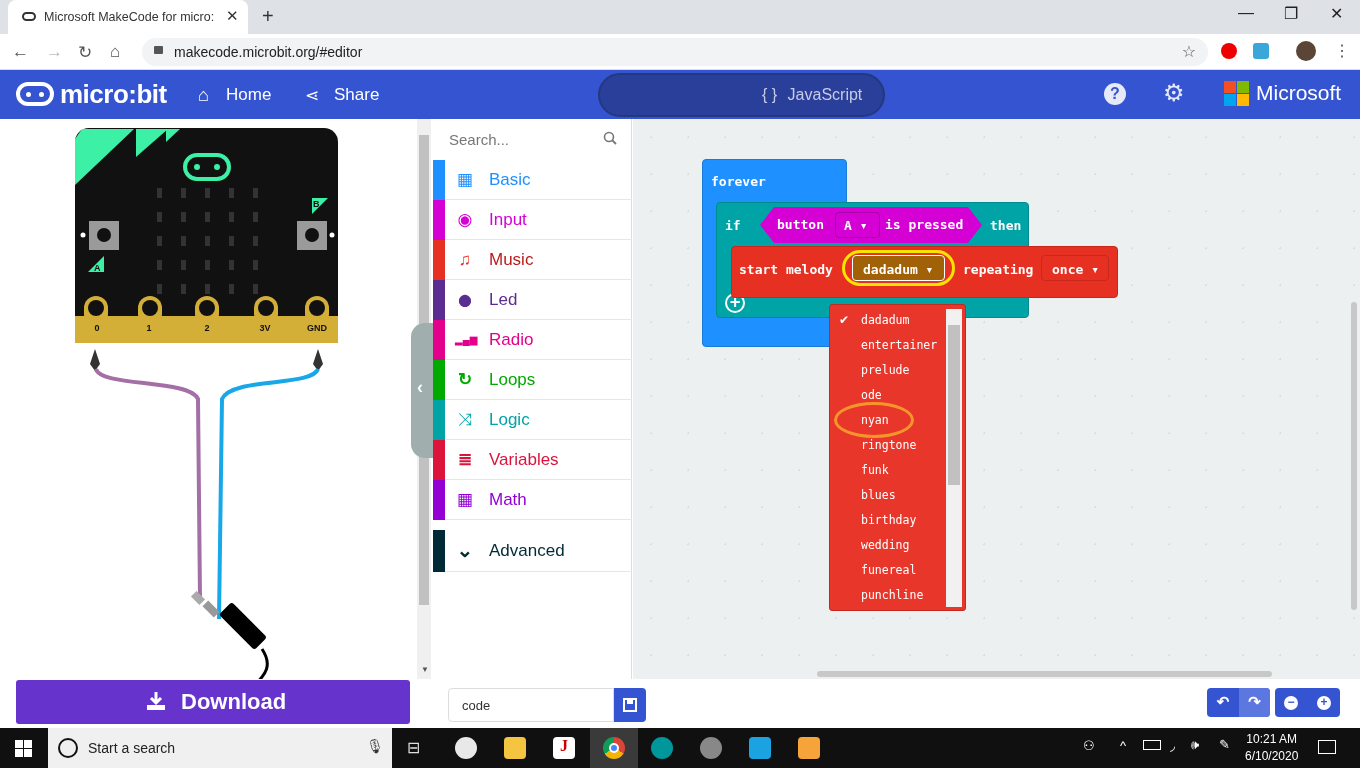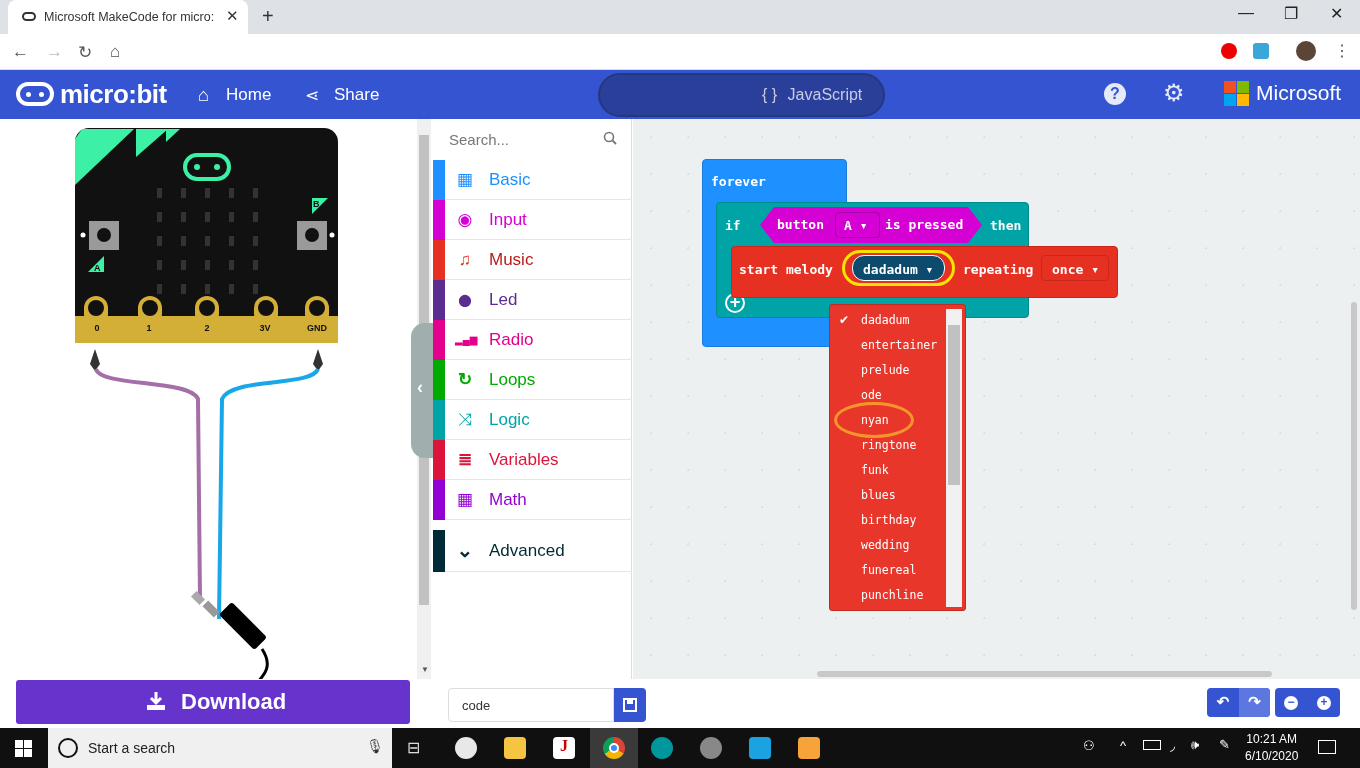--- a/index.html
+++ b/index.html
@@ -88,20 +88,25 @@
   <span class="abs win" style="left:1238px">—</span>
   <span class="abs win" style="left:1284px">❐</span>
   <span class="abs win" style="left:1330px">✕</span>
 </div>
 
 <div id="addr" class="abs">
   <span class="abs nav" style="left:12px">←</span>
   <span class="abs nav" style="left:46px;color:#bbb">→</span>
   <span class="abs nav" style="left:78px">↻</span>
   <span class="abs nav" style="left:110px">⌂</span>
+  <div id="omni" class="abs">
+    <span class="lock"></span>
+    <span class="url">makecode.microbit.org/#editor</span>
+    <span class="star">☆</span>
+  </div>
   <span class="abs" style="left:1221px;top:9px;width:16px;height:16px;background:#e00;border-radius:50%"></span>
   <span class="abs" style="left:1253px;top:9px;width:16px;height:16px;background:#3aa7d8;border-radius:3px"></span>
   <span class="abs" style="left:1296px;top:7px;width:20px;height:20px;background:#5a4536;border-radius:50%"></span>
   <span class="abs" style="left:1334px;top:7px;font-size:16px;color:#555">⋮</span>
 </div>
 
 <div id="mch" class="abs">
   <div id="logo" class="abs"></div>
   <span id="brand" class="abs">micro:bit</span>
   <span class="abs hbtn" style="left:198px;font-size:18px">⌂</span>
@@ -283,21 +288,21 @@
 
 <div class="blk" style="left:760px;top:207px;width:222px;height:36px;background:#d400d4;clip-path:polygon(14px 0,calc(100% - 14px) 0,100% 50%,calc(100% - 14px) 100%,14px 100%,0 50%)">
   <span style="position:absolute;left:17px;top:10px">button</span>
   <span style="position:absolute;left:75px;top:5px;width:45px;height:26px;border:1px solid #a800a8;border-radius:4px;padding:5px 0 0 8px"><b>A</b> ▾</span>
   <span style="position:absolute;left:125px;top:10px">is pressed</span>
 </div>
 
 <div class="blk" style="left:731px;top:246px;width:387px;height:52px;background:#e63022;border-radius:4px;border:1px solid #c8281c">
   <span style="position:absolute;left:7px;top:15px">start melody</span>
   <span style="position:absolute;left:110px;top:3px;width:113px;height:36px;border:3px solid #f5e400;border-radius:18px"></span>
-  <span style="position:absolute;left:120px;top:8px;width:93px;height:26px;background:#0c4a6e;border:1px solid #fff;border-radius:12px;padding:6px 0 16px 10px"><b>dadadum</b> ▾</span>
+  <span style="position:absolute;left:120px;top:8px;width:93px;height:26px;background:#a16207;border:1px solid #fff;border-radius:4px;padding:6px 0 16px 10px"><b>dadadum</b> ▾</span>
   <span style="position:absolute;left:231px;top:15px">repeating</span>
   <span style="position:absolute;left:309px;top:8px;width:68px;height:26px;border:1px solid #c8281c;border-radius:4px;padding:6px 0 0 10px"><b>once</b> ▾</span>
 </div>
 
 <div id="dd" class="abs">
   <span style="position:absolute;left:9px;top:8px;color:#fff;font-size:12px">✔</span>
   <span class="it" style="top:8px">dadadum</span>
   <span class="it" style="top:33px">entertainer</span>
   <span class="it" style="top:58px">prelude</span>
   <span class="it" style="top:83px">ode</span>

